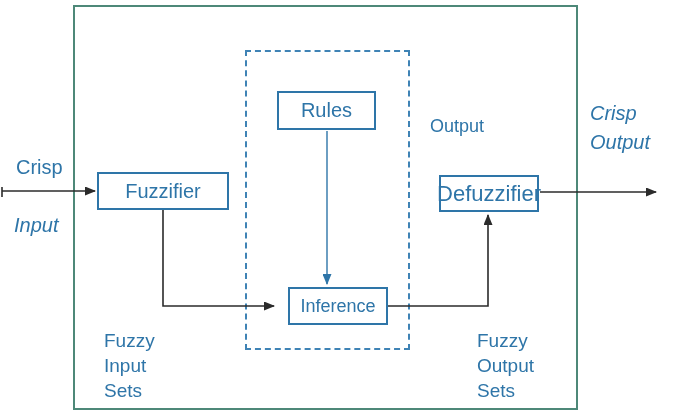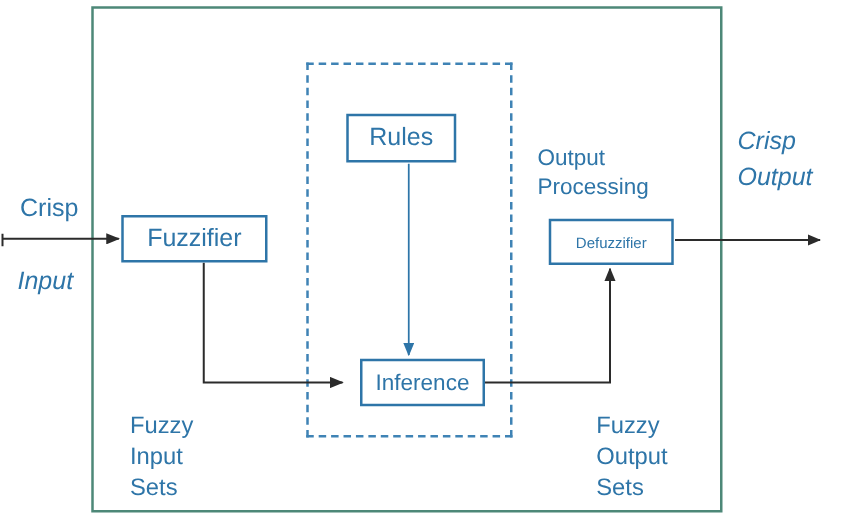--- a/index.html
+++ b/index.html
@@ -28,24 +28,24 @@
   }
   .svg-layer{position:absolute;left:0;top:0;width:685px;height:420px;}
   .node{
     position:absolute;
     border:2px solid var(--blue);
     background:#fff;
     box-sizing:border-box;
     display:flex;align-items:center;justify-content:center;
     color:var(--blue);
   }
-  .node-fuzzifier{left:97px;top:172px;width:117px;height:38px;font-size:20px;}
-  .node-rules{left:277px;top:91px;width:88px;height:39px;font-size:20px;}
+  .node-fuzzifier{left:97px;top:172px;width:132px;height:38px;font-size:20px;}
+  .node-rules{left:277px;top:91px;width:99px;height:39px;font-size:20px;}
   .node-inference{left:277px;top:287px;width:100px;height:38px;font-size:18px;margin-left:11px;}
-  .node-defuzzifier{left:439px;top:175px;width:100px;height:37px;font-size:12px;}
+  .node-defuzzifier{left:439px;top:175px;width:100px;height:37px;font-size:22px;}
   .lbl{position:absolute;color:var(--blue);white-space:nowrap;}
   .lbl div{white-space:nowrap;}
   .lbl-crisp-in{left:16px;top:156px;font-size:20px;}
   .lbl-input{left:14px;top:212px;font-size:20px;font-style:italic;line-height:27px;}
   .lbl-fuzzy-input{left:104px;top:328px;font-size:19px;line-height:25px;}
   .lbl-output-processing{left:430px;top:115px;font-size:18px;line-height:23px;}
   .lbl-fuzzy-output{left:477px;top:328px;font-size:19px;line-height:25px;}
   .lbl-crisp-out{left:590px;top:99px;font-size:20px;font-style:italic;line-height:29px;}
 </style>
 </head>
@@ -94,21 +94,20 @@
   </div>
 
   <div class="lbl lbl-fuzzy-input">
     <div>Fuzzy</div>
     <div>Input</div>
     <div>Sets</div>
   </div>
 
   <div class="lbl lbl-output-processing">
     <div>Output</div>
-    <div>Processing</div>
   </div>
 
   <div class="lbl lbl-fuzzy-output">
     <div>Fuzzy</div>
     <div>Output</div>
     <div>Sets</div>
   </div>
 
   <div class="lbl lbl-crisp-out">
     <div>Crisp</div>

